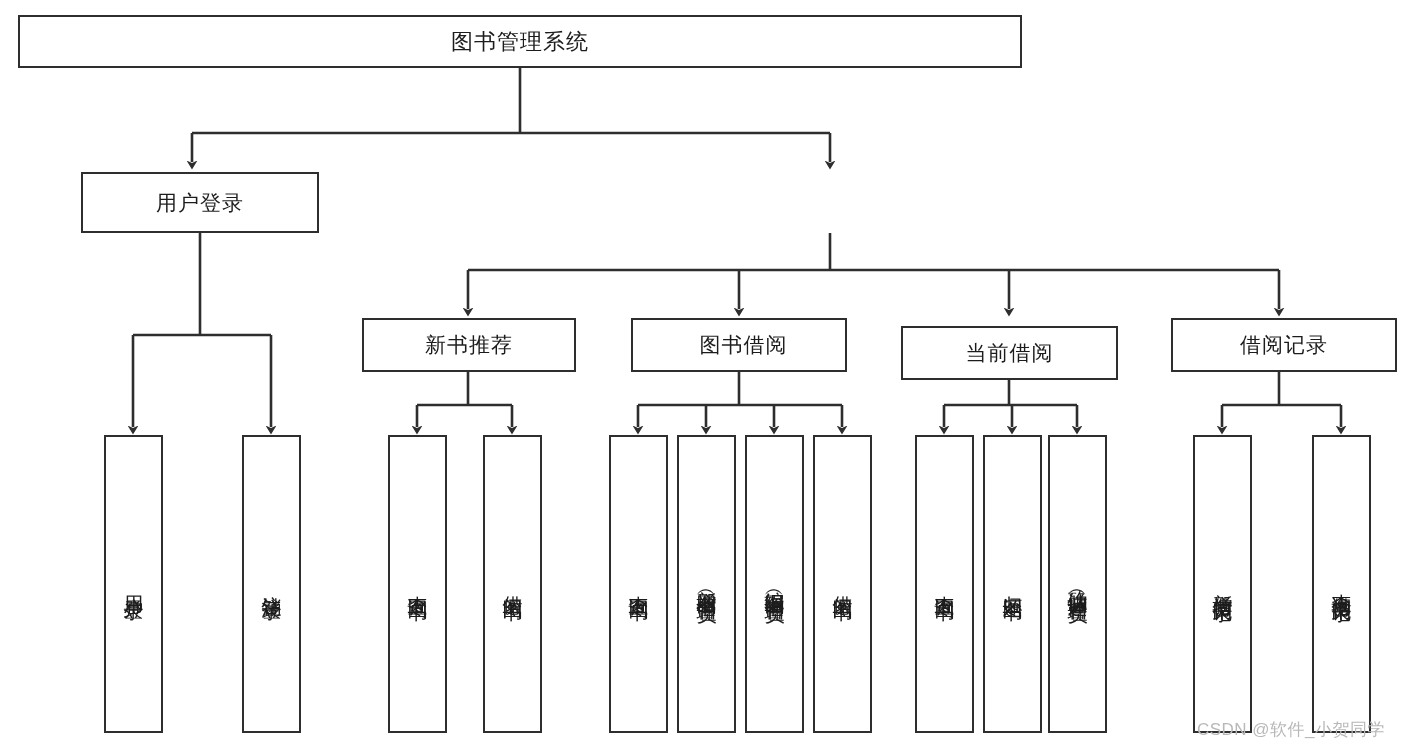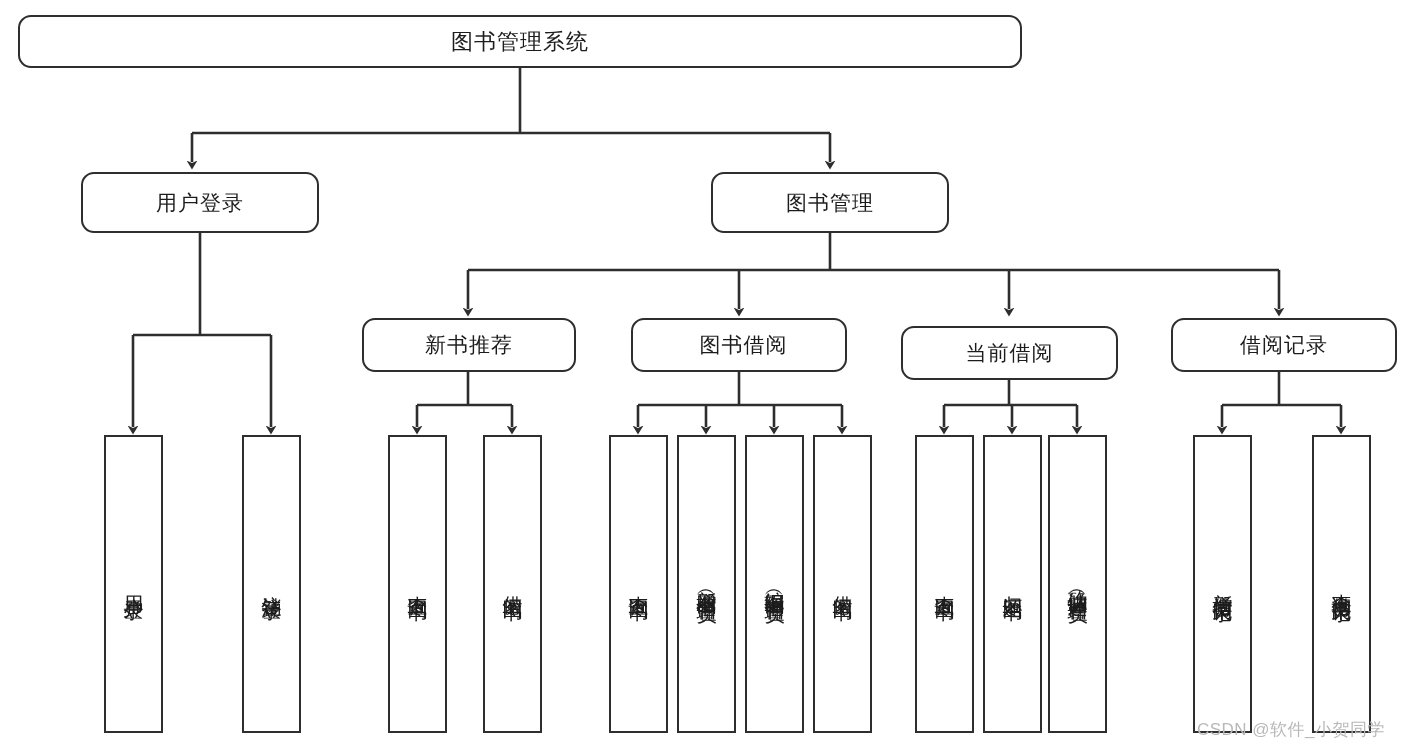--- a/index.html
+++ b/index.html
@@ -30,21 +30,20 @@
     background: #ffffff;
     color: #1c1c1c;
     display: flex;
     align-items: center;
     justify-content: center;
     text-align: center;
   }
   .node.horiz {
     font-size: 21px;
     letter-spacing: 1px;
-    border-radius: 13px;
   }
   .node.vert {
     writing-mode: vertical-rl;
     text-orientation: upright;
     font-size: 20px;
     line-height: 1.25;
     letter-spacing: 2px;
     padding: 6px 0;
   }
   .node.vert .vtext {
@@ -123,23 +122,20 @@
     </g>
   </svg>
 
   <div class="node horiz root" style="left:18px; top:15px; width:1004px; height:53px;">
     <span>图书管理系统</span>
   </div>
 
   <div class="node horiz" style="left:81px; top:172px; width:238px; height:61px;">
     <span>用户登录</span>
   </div>
-  <div class="node horiz" style="left:711px; top:172px; width:238px; height:61px;">
-    <span>图书管理</span>
-  </div>
 
   <div class="node horiz" style="left:362px; top:318px; width:214px; height:54px;">
     <span>新书推荐</span>
   </div>
   <div class="node horiz" style="left:631px; top:318px; width:216px; height:54px;padding-left:9px;">
     <span>图书借阅</span>
   </div>
   <div class="node horiz" style="left:901px; top:318px; width:217px; height:54px;margin-top:8px;">
     <span>当前借阅</span>
   </div>

